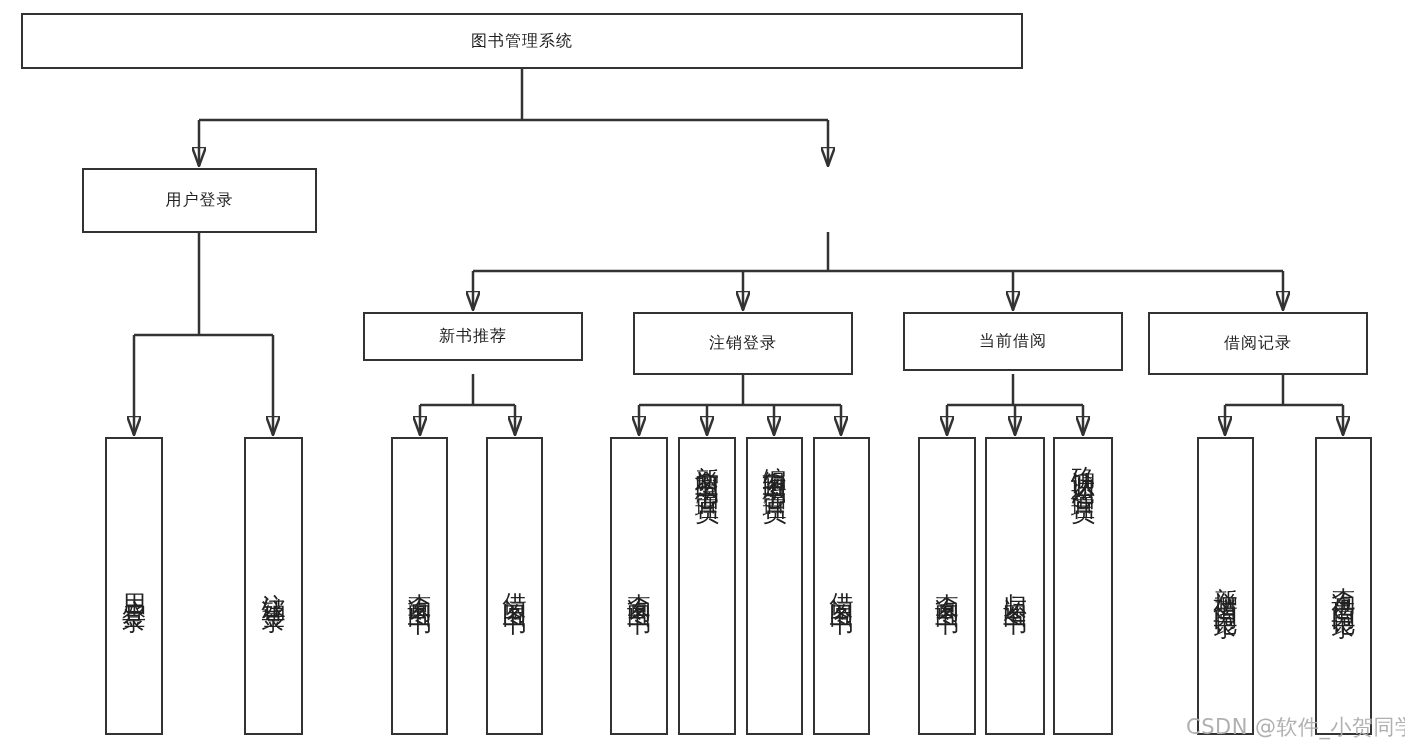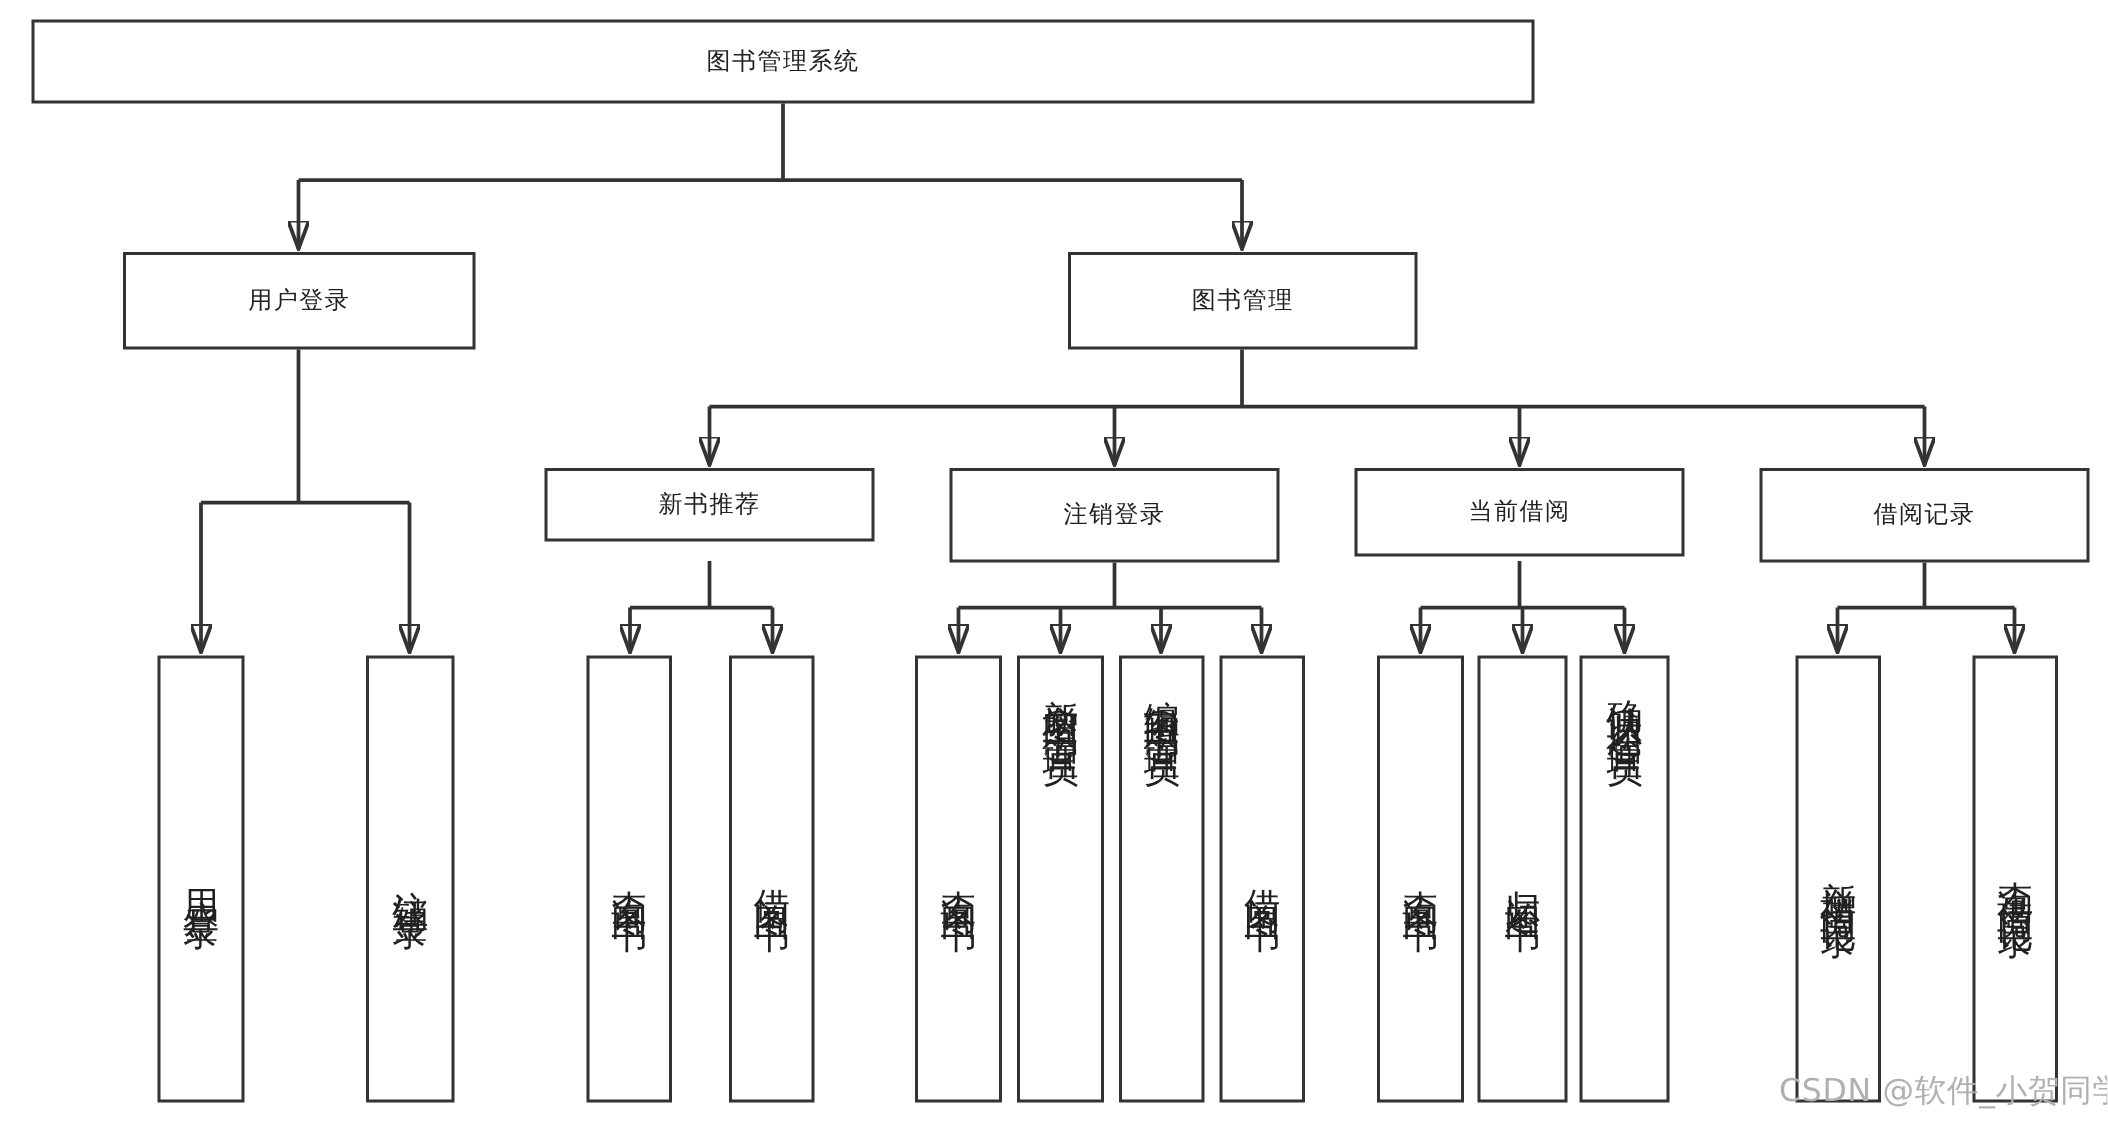--- a/index.html
+++ b/index.html
@@ -120,34 +120,31 @@
     </g>
   </svg>
 
   <div class="node h" style="left:21px; top:13px; width:1002px; height:56px;">
     <span class="lbl">图书管理系统</span>
   </div>
 
   <div class="node h" style="left:82px; top:168px; width:235px; height:65px;">
     <span class="lbl">用户登录</span>
   </div>
-  <div class="node h" style="left:712px; top:168px; width:233px; height:65px;">
-    <span class="lbl">图书管理</span>
-  </div>
 
   <div class="node h" style="left:363px; top:312px; width:220px; height:49px;">
     <span class="lbl">新书推荐</span>
   </div>
   <div class="node h" style="left:633px; top:312px; width:220px; height:63px;">
     <span class="lbl">注销登录</span>
   </div>
   <div class="node h" style="left:903px; top:312px; width:220px; height:59px;">
     <span class="lbl">当前借阅</span>
   </div>
-  <div class="node h" style="left:1173px; top:312px; width:220px; height:63px;">
+  <div class="node h" style="left:1148px; top:312px; width:220px; height:63px;">
     <span class="lbl">借阅记录</span>
   </div>
 
   <div class="node v" style="left:105px; top:437px; width:58px; height:298px;">
     <span class="lbl">用户登录</span>
   </div>
   <div class="node v" style="left:244px; top:437px; width:59px; height:298px;">
     <span class="lbl">注销登录</span>
   </div>
 

